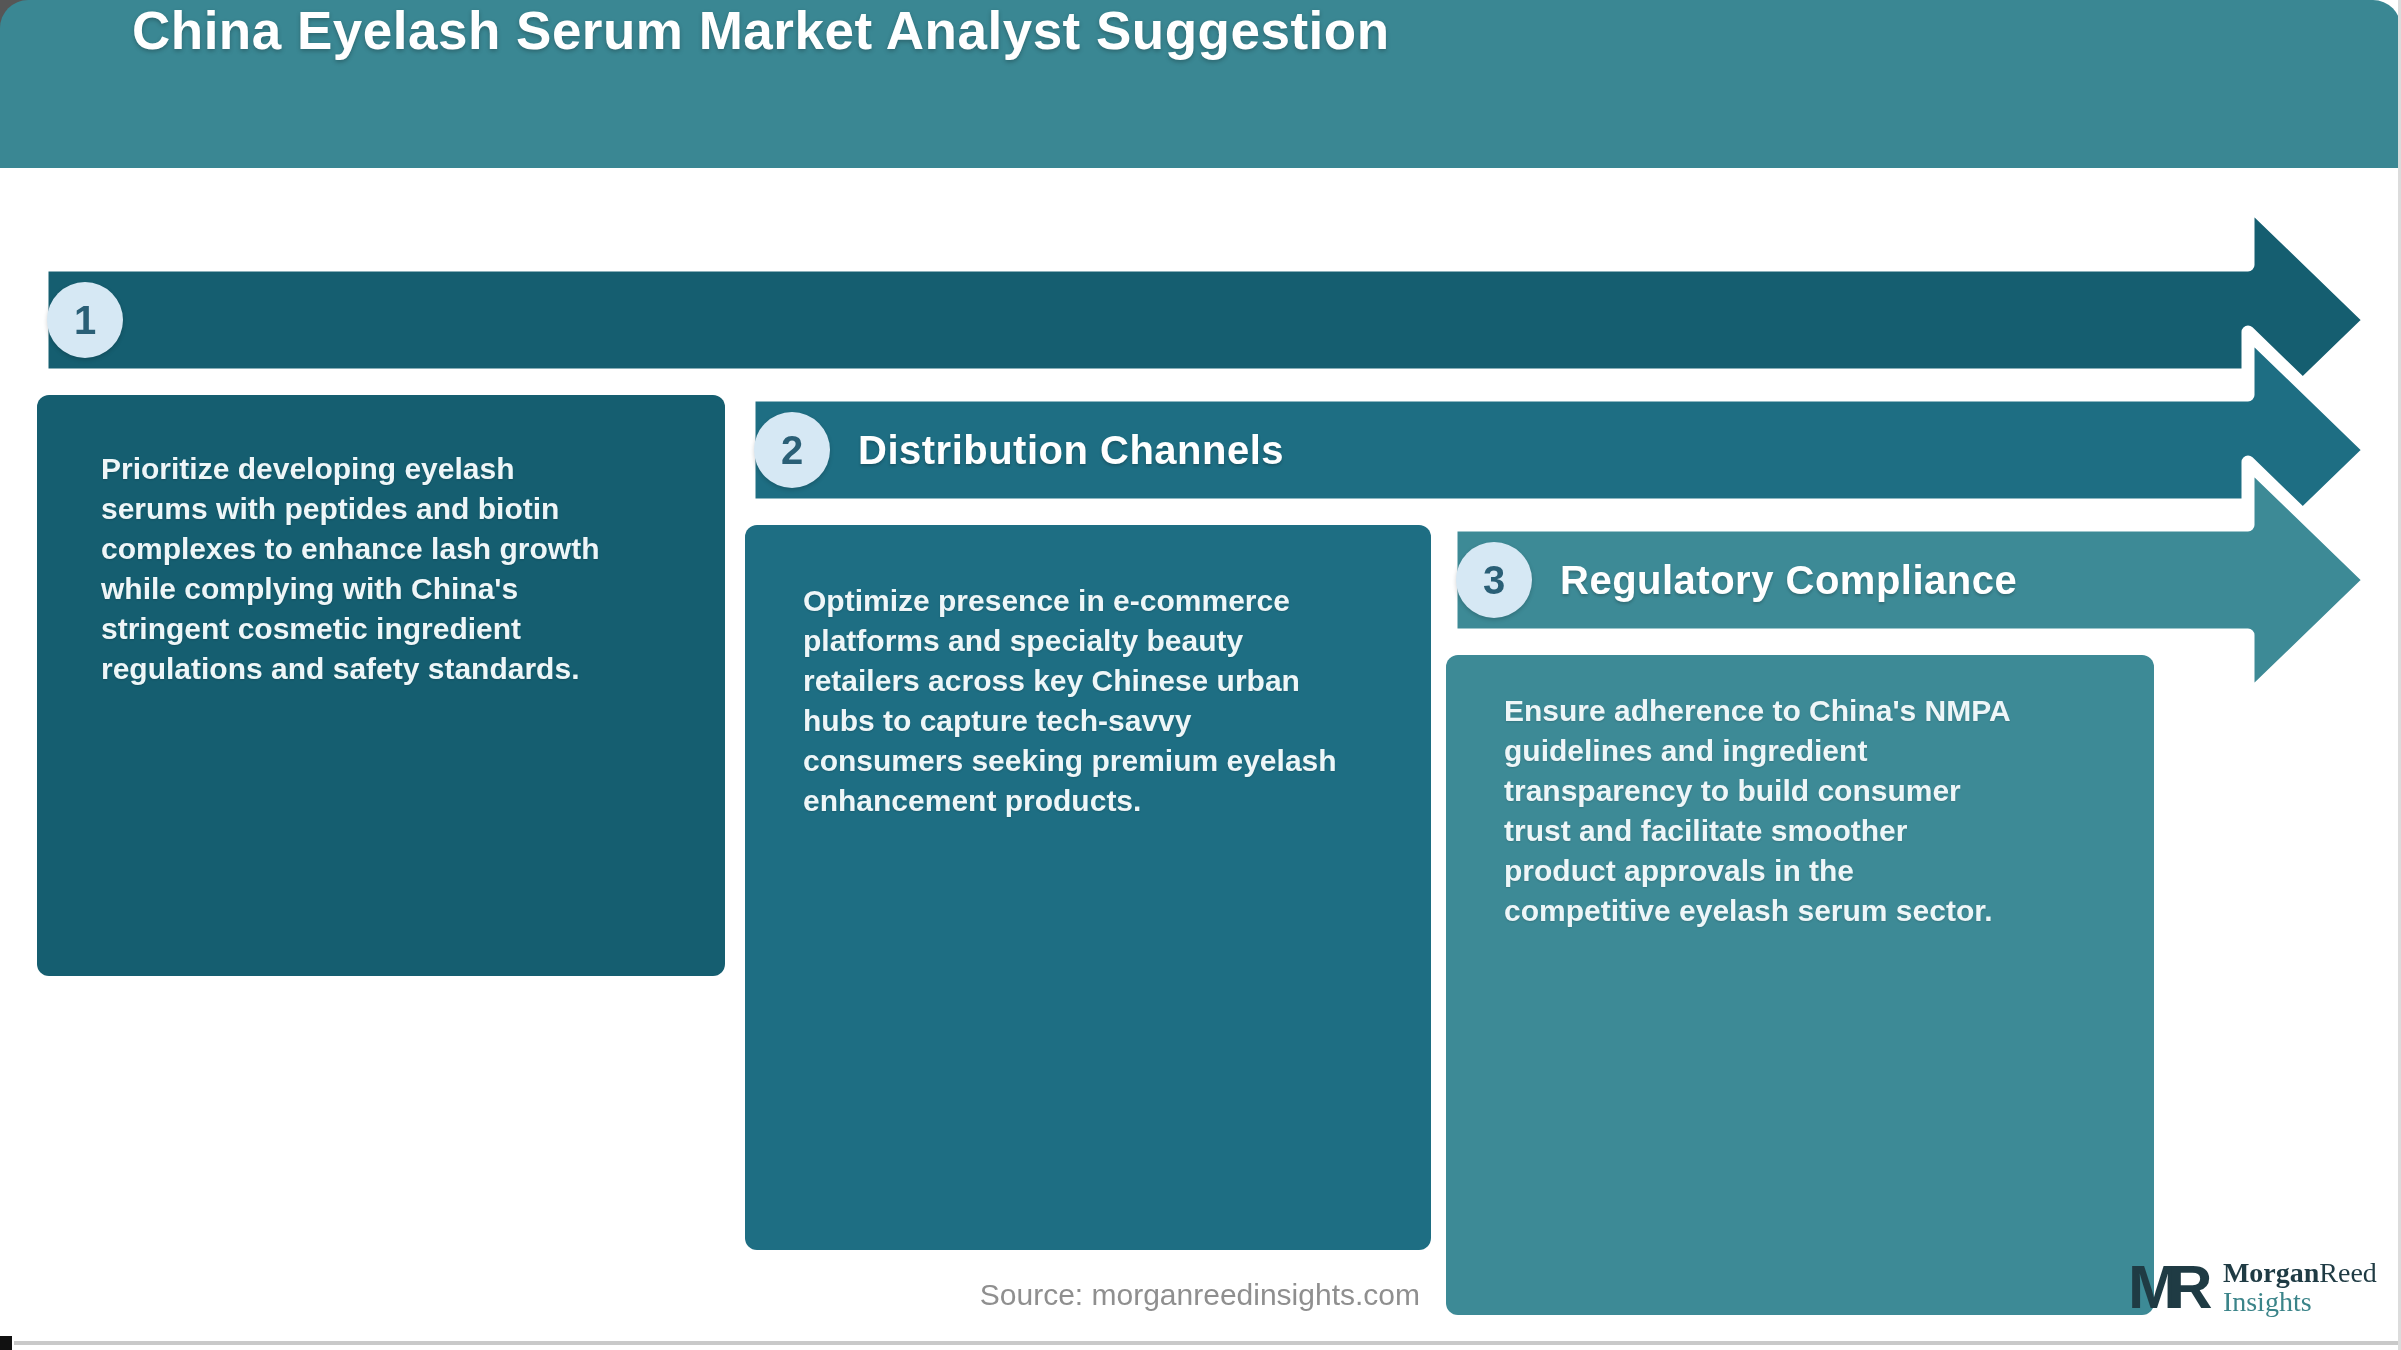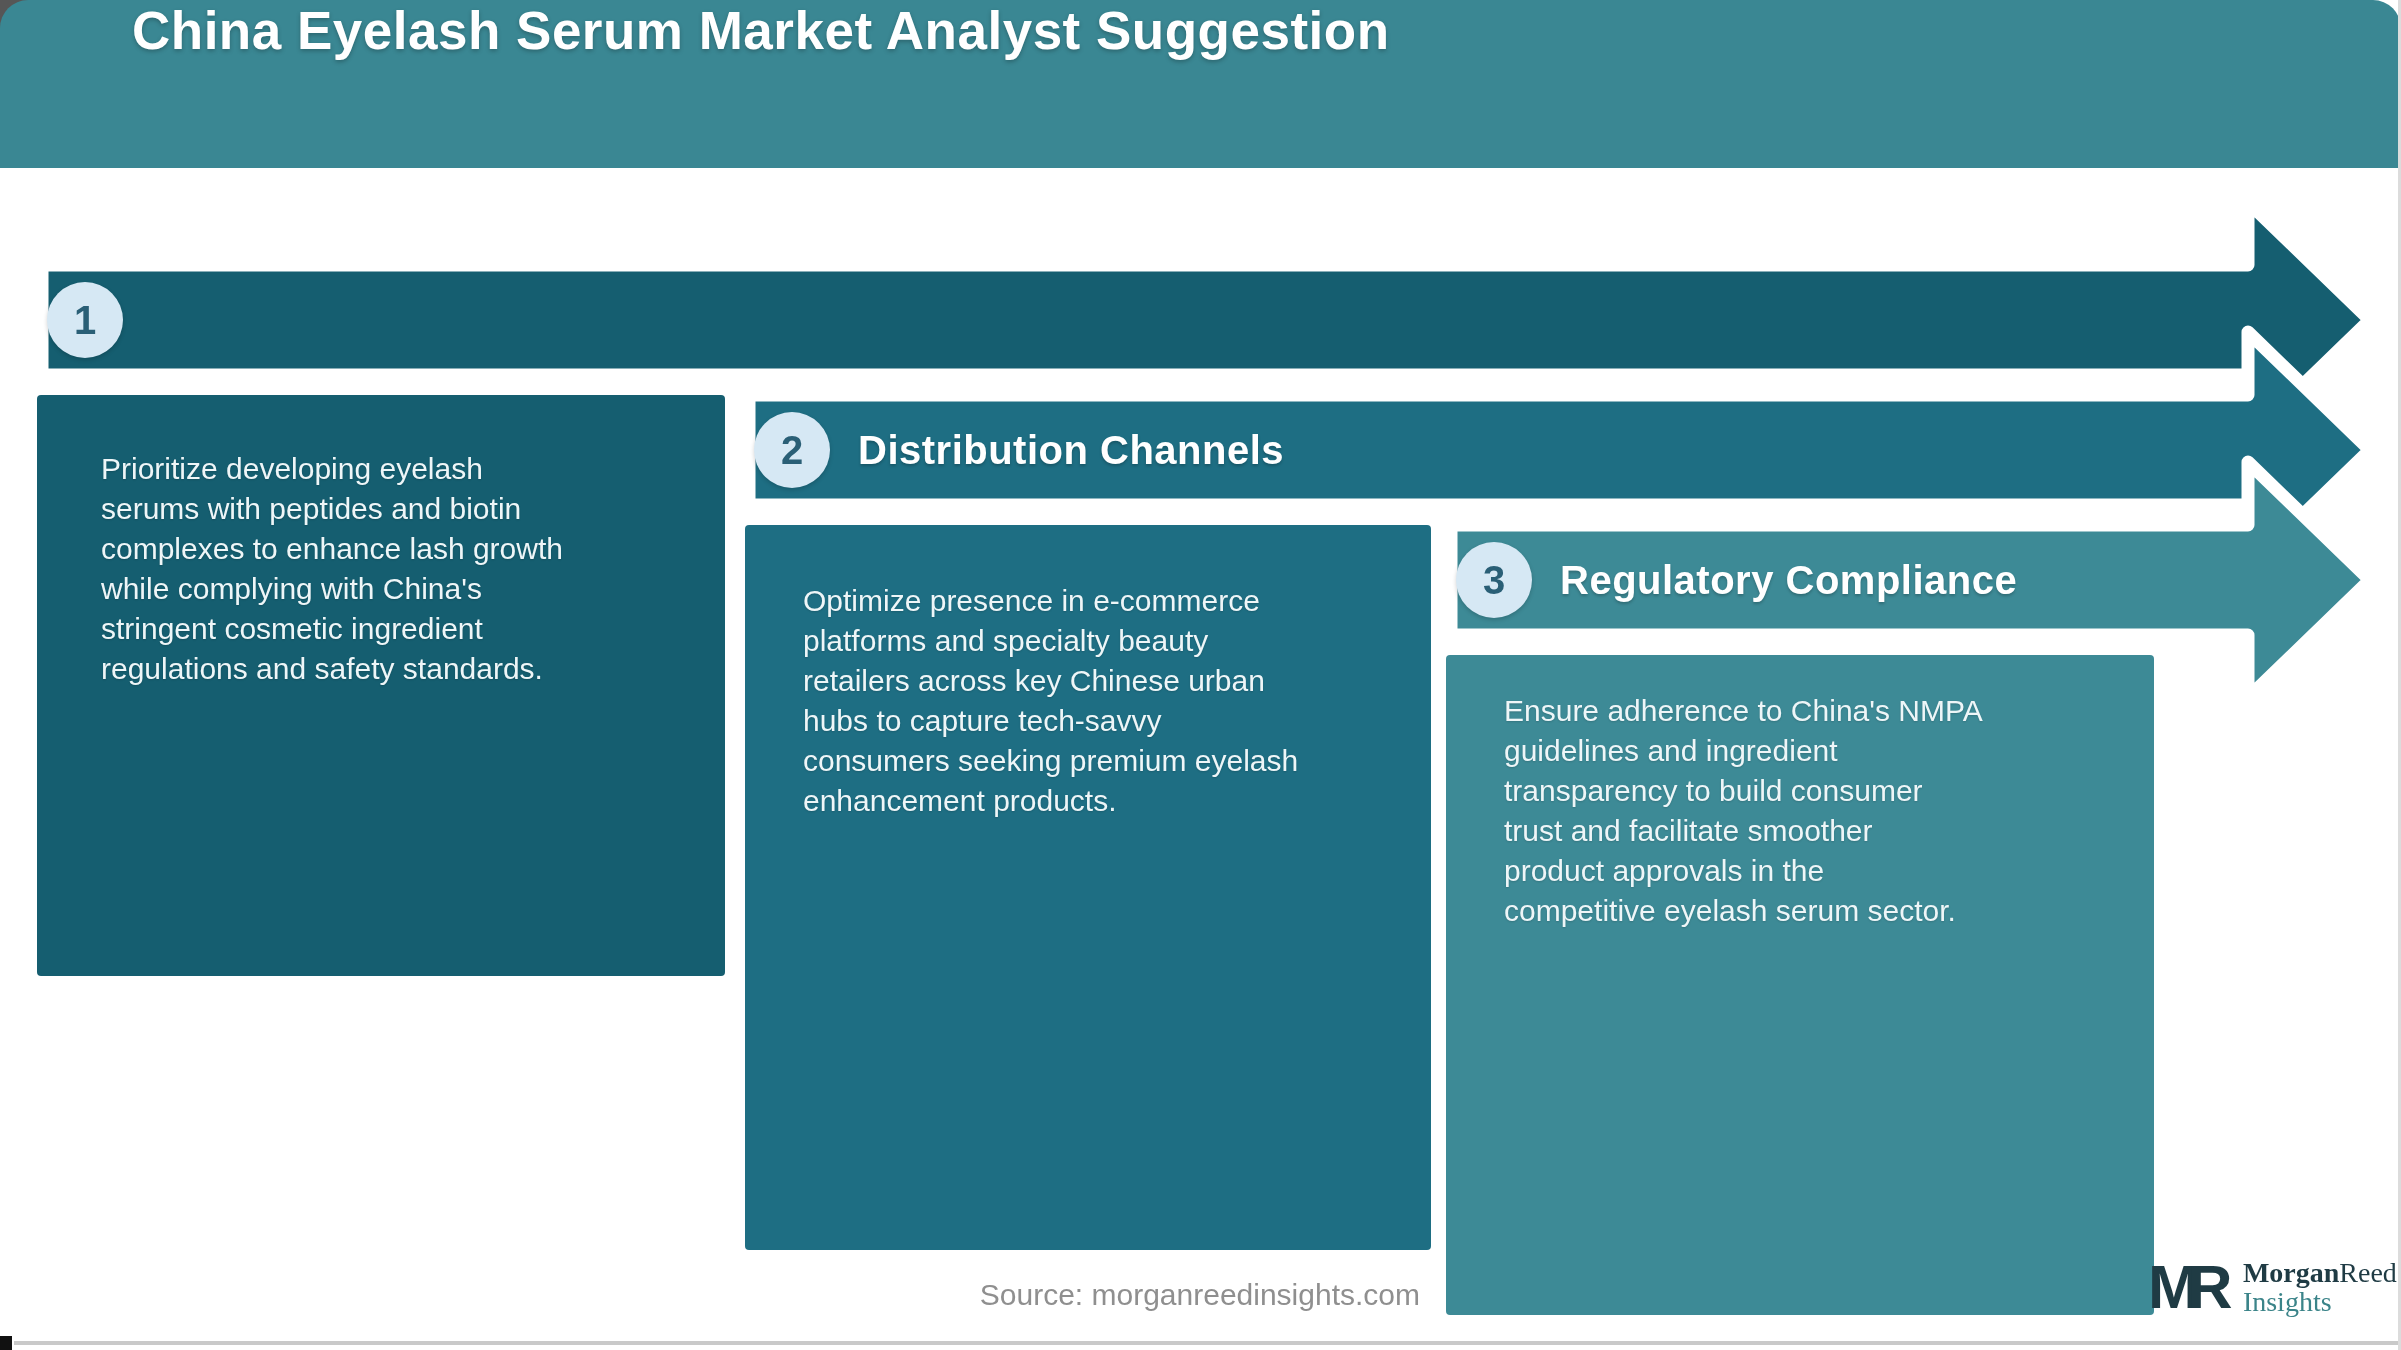--- a/index.html
+++ b/index.html
@@ -36,35 +36,35 @@
     display:flex;align-items:center;justify-content:center;
     font-size:40px;font-weight:bold;
     margin-right:28px;flex:0 0 auto;
     box-shadow:0 2px 4px rgba(0,0,0,0.18);
   }
   .banner-title{
     color:#ffffff;font-size:40px;font-weight:bold;letter-spacing:0.5px;
     text-shadow:0 2px 3px rgba(0,0,0,0.22);white-space:nowrap;
   }
   .text-box{
-    position:absolute;box-sizing:border-box;z-index:3;border-radius:4px;
+    position:absolute;box-sizing:border-box;z-index:3;border-radius:12px;font-weight:bold;
   }
   .box1{left:37px;top:395px;width:688px;height:581px;padding:54px 28px 0 64px;}
   .box2{left:745px;top:525px;width:686px;height:725px;padding:56px 20px 0 58px;}
   .box3{left:1446px;top:655px;width:708px;height:660px;padding:36px 20px 0 58px;}
   .box-text{
     color:#eef6f8;font-size:30px;line-height:40px;white-space:pre-line;
     text-shadow:0 1px 2px rgba(0,0,0,0.15);
   }
   .source-line{
     position:absolute;left:860px;top:1278px;width:560px;
     text-align:right;font-size:30px;z-index:4;
   }
   .logo{
-    position:absolute;left:2128px;top:1258px;display:flex;align-items:center;z-index:4;margin-left:20px;
+    position:absolute;left:2128px;top:1258px;display:flex;align-items:center;z-index:4;
   }
   .logo-monogram{
     font-size:62px;font-weight:bold;letter-spacing:-0.19em;
     line-height:58px;padding-right:22px;
   }
   .logo-text{display:flex;flex-direction:column;font-family:"Liberation Serif", serif;}
   .logo-name{font-size:28px;line-height:29px;white-space:nowrap;}
   .logo-name .bold{font-weight:bold;}
   .logo-tagline{font-size:28px;line-height:29px;}
   .bottom-edge{position:absolute;left:14px;right:0;top:1341px;height:4px;background:#c9c9c9;z-index:5;}

